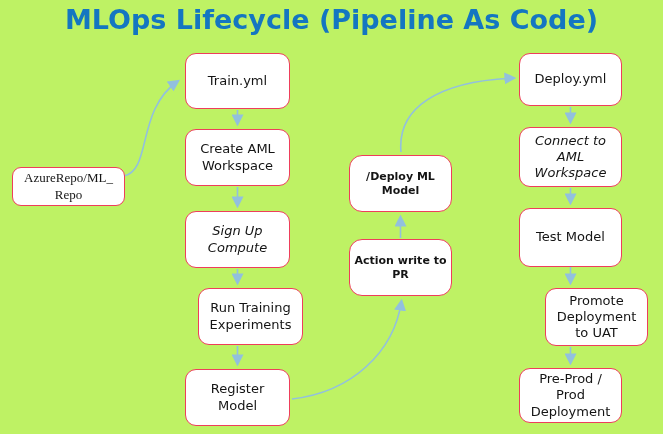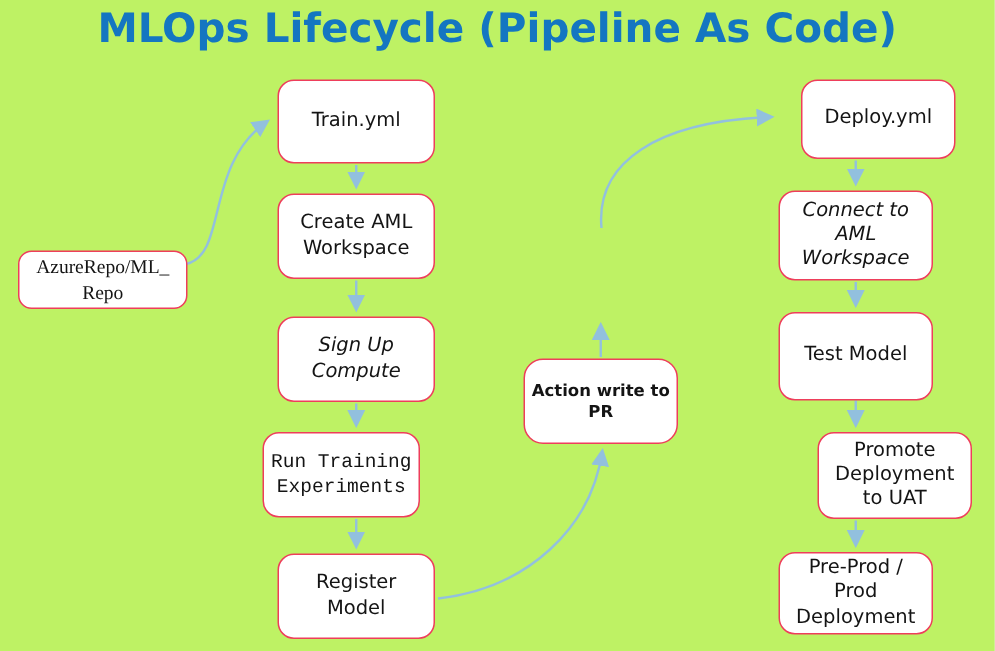--- a/index.html
+++ b/index.html
@@ -43,25 +43,25 @@
   .node.small{
     font-size:11px;
     font-weight:bold;
     border-radius:13px;
   }
   
   #n-azure    {left:12px;  top:167px; width:113px; height:39px; border-radius:9px;font-family:Liberation Serif, serif;}
   #n-train    {left:185px; top:53px;  width:105px; height:56px;}
   #n-create   {left:185px; top:129px; width:105px; height:57px;}
   #n-signup   {left:185px; top:211px; width:105px; height:57px;font-style:italic;}
-  #n-run      {left:175px; top:288px; width:105px; height:57px;font-family:Liberation Mono, monospace;}
+  #n-run      {left:198px; top:288px; width:105px; height:57px;}
   #n-register {left:185px; top:369px; width:105px; height:57px;}
   #n-deployml {left:349px; top:155px; width:103px; height:57px;}
   #n-action   {left:349px; top:239px; width:103px; height:57px;}
-  #n-deployyml{left:519px; top:53px;  width:103px; height:53px;margin-left:15px;}
+  #n-deployyml{left:519px; top:53px;  width:103px; height:53px;}
   #n-connect  {left:519px; top:127px; width:103px; height:60px;font-style:italic;}
   #n-test     {left:519px; top:208px; width:103px; height:59px;}
   #n-promote  {left:519px; top:288px; width:103px; height:58px;margin-left:26px;}
   #n-preprod  {left:519px; top:368px; width:103px; height:55px;}
 </style>
 </head>
 <body>
 
 <div class="canvas">
 
@@ -99,20 +99,21 @@
   <div class="node" id="n-train">Train.yml</div>
   <div class="node" id="n-create">Create AML
 Workspace</div>
   <div class="node" id="n-signup">Sign Up
 Compute</div>
   <div class="node" id="n-run">Run Training
 Experiments</div>
   <div class="node" id="n-register">Register
 Model</div>
 
+  <div class="node small" id="n-deployml">/Deploy ML Model</div>
   <div class="node small" id="n-action">Action write to PR</div>
 
   <div class="node" id="n-deployyml">Deploy.yml</div>
   <div class="node" id="n-connect">Connect to
 AML
 Workspace</div>
   <div class="node" id="n-test">Test Model</div>
   <div class="node" id="n-promote">Promote
 Deployment
 to UAT</div>

